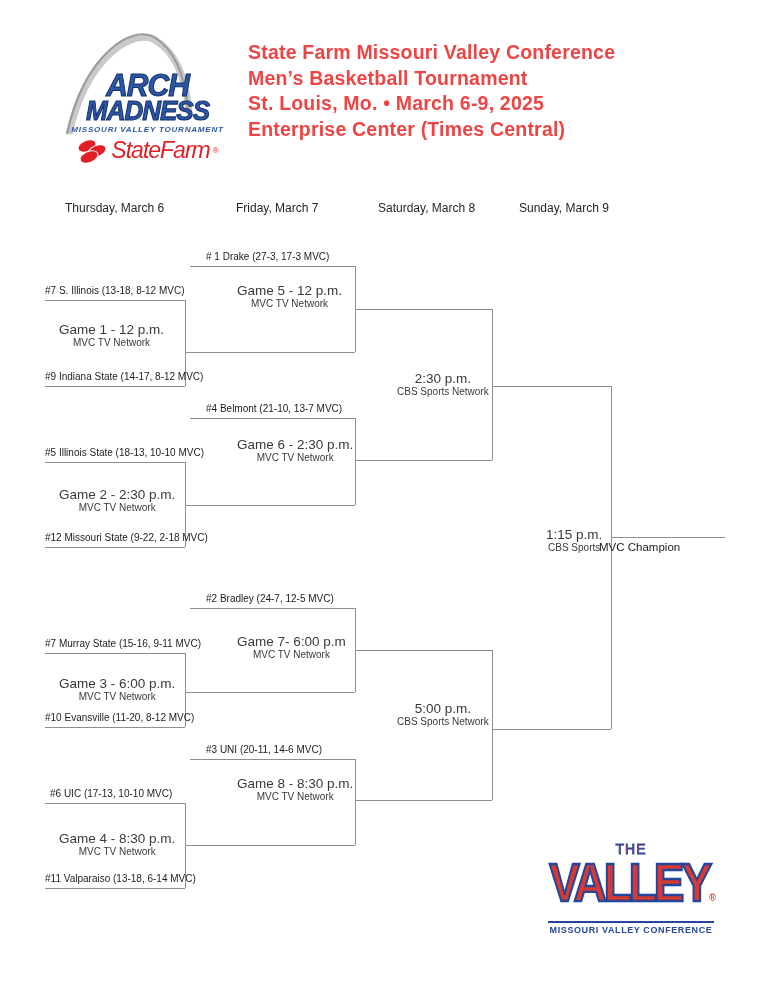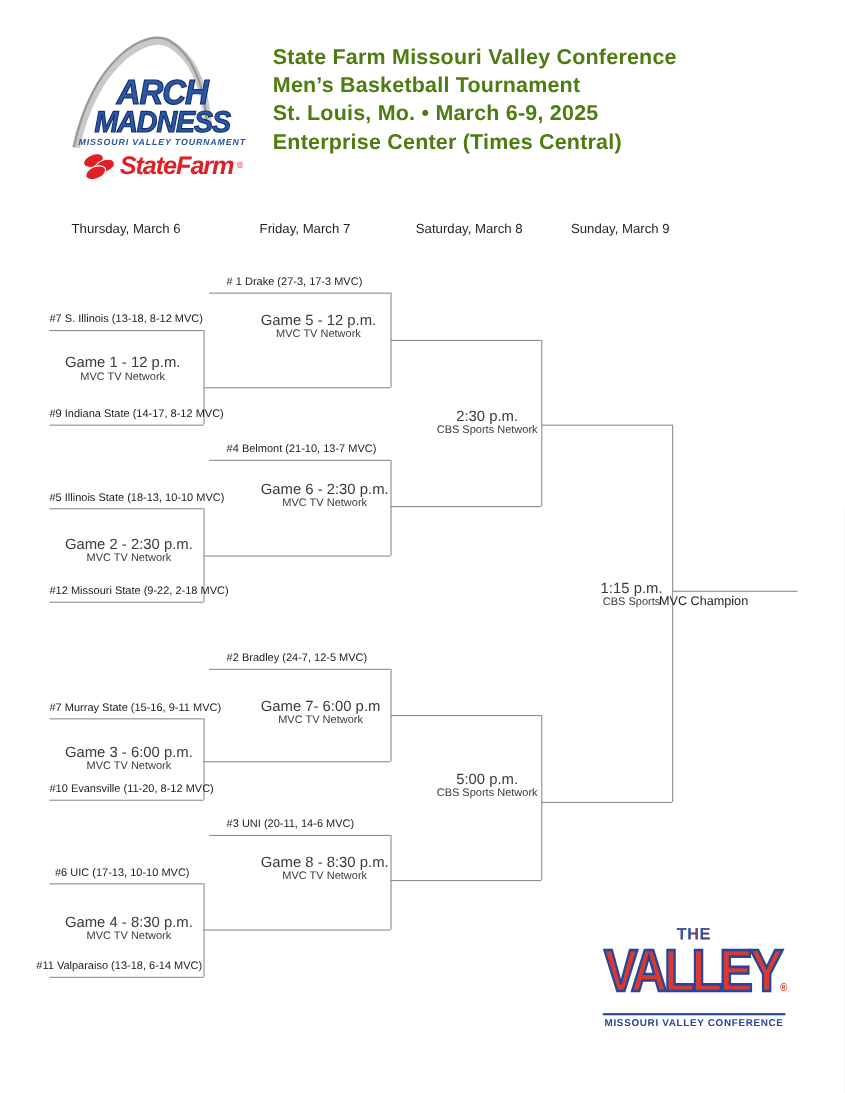--- a/index.html
+++ b/index.html
@@ -22,25 +22,25 @@
     font-size:8px;font-weight:bold;font-style:italic;letter-spacing:0.8px;
     color:var(--logo-blue,#2b57a5);}
   .sf-row{position:absolute;left:0;top:108px;width:100%;height:28px;
     display:flex;align-items:center;justify-content:center;gap:3px;}
   .sf-ovals{position:relative;width:32px;height:26px;flex:0 0 auto;}
   .sf-oval{position:absolute;width:18px;height:10px;border-radius:50%;
     background:var(--state-farm-red,#e01f26);border:1px solid #fff;transform:rotate(-22deg);}
   .sf-o1{left:1px;top:3px;}
   .sf-o2{left:11px;top:8px;}
   .sf-o3{left:3px;top:14px;}
-  .sf-text{font-size:23px;font-weight:bold;font-style:italic;letter-spacing:-1px;
+  .sf-text{font-size:23px;font-weight:normal;font-style:italic;letter-spacing:-1px;
     color:var(--state-farm-red,#e01f26);}
   .sf-reg{font-size:8px;color:var(--state-farm-red,#e01f26);vertical-align:top;}
   .title-block{position:absolute;left:248px;top:40px;font-size:19.5px;font-weight:bold;
-    line-height:25.5px;color:#4d7c0f;letter-spacing:0.2px;}
+    line-height:25.5px;color:#ef4444;letter-spacing:0.2px;}
   
   .day{position:absolute;top:201px;font-size:12px;color:#231f20;}
   
   .hline{position:absolute;height:1px;background:var(--bracket-line,#8e8e8e);}
   .vline{position:absolute;width:1px;background:var(--bracket-line,#8e8e8e);}
   
   .team{position:absolute;font-size:10px;color:#1c1c1c;white-space:nowrap;}
   .game{position:absolute;white-space:nowrap;text-align:center;}
   .game .g-title{font-size:13.5px;color:#3a3a3a;line-height:15px;}
   .game .g-net{font-size:10px;color:#3a3a3a;line-height:12px;}
@@ -134,21 +134,21 @@
   <div class="vline" style="left:611px;top:386px;height:343px"></div>
   <div class="hline" style="left:611px;top:537px;width:114px"></div>
 
   <div class="team" style="left:45px;top:285px">#7 S. Illinois (13-18, 8-12 MVC)</div>
   <div class="team" style="left:45px;top:371px">#9 Indiana State (14-17, 8-12 MVC)</div>
   <div class="team" style="left:45px;top:447px">#5 Illinois State (18-13, 10-10 MVC)</div>
   <div class="team" style="left:45px;top:532px">#12 Missouri State (9-22, 2-18 MVC)</div>
   <div class="team" style="left:45px;top:638px">#7 Murray State (15-16, 9-11 MVC)</div>
   <div class="team" style="left:45px;top:712px">#10 Evansville (11-20, 8-12 MVC)</div>
   <div class="team" style="left:50px;top:788px">#6 UIC (17-13, 10-10 MVC)</div>
-  <div class="team" style="left:33px;top:873px">#11 Valparaiso (13-18, 6-14 MVC)</div>
+  <div class="team" style="left:45px;top:873px">#11 Valparaiso (13-18, 6-14 MVC)</div>
   <div class="team" style="left:206px;top:251px"># 1 Drake (27-3, 17-3 MVC)</div>
   <div class="team" style="left:206px;top:403px">#4 Belmont (21-10, 13-7 MVC)</div>
   <div class="team" style="left:206px;top:593px">#2 Bradley (24-7, 12-5 MVC)</div>
   <div class="team" style="left:206px;top:744px">#3 UNI (20-11, 14-6 MVC)</div>
 
   <div class="game" style="left:59px;top:322px">
     <div class="g-title">Game 1 - 12 p.m.</div>
     <div class="g-net">MVC TV Network</div>
   </div>
   <div class="game" style="left:59px;top:487px">

